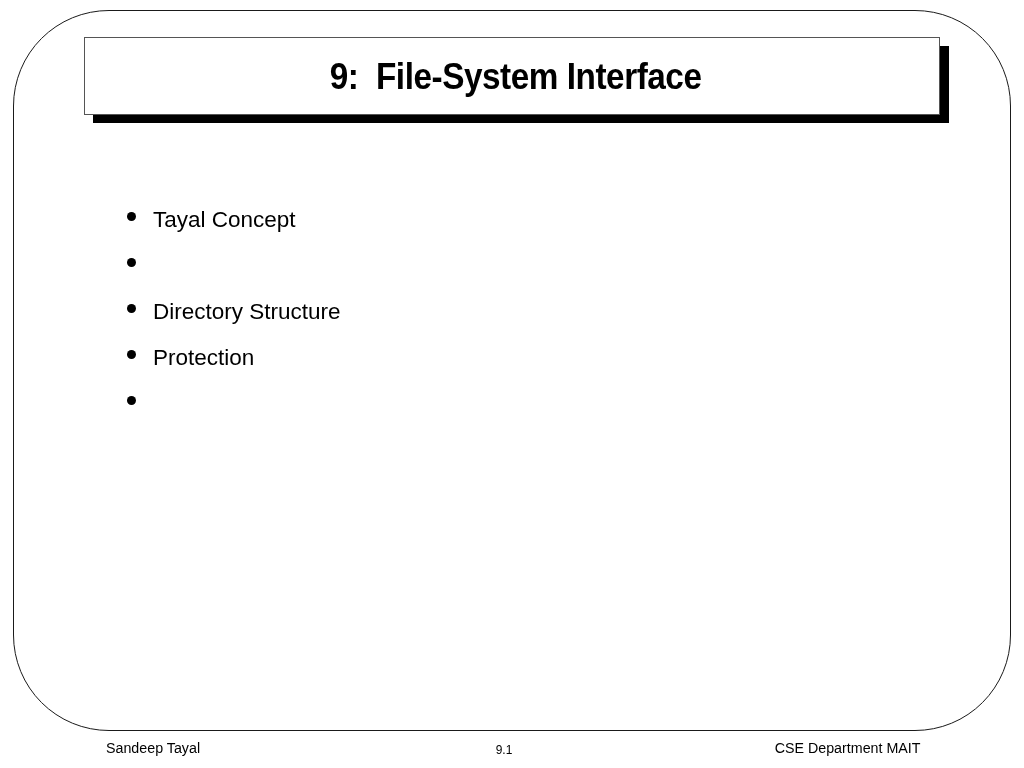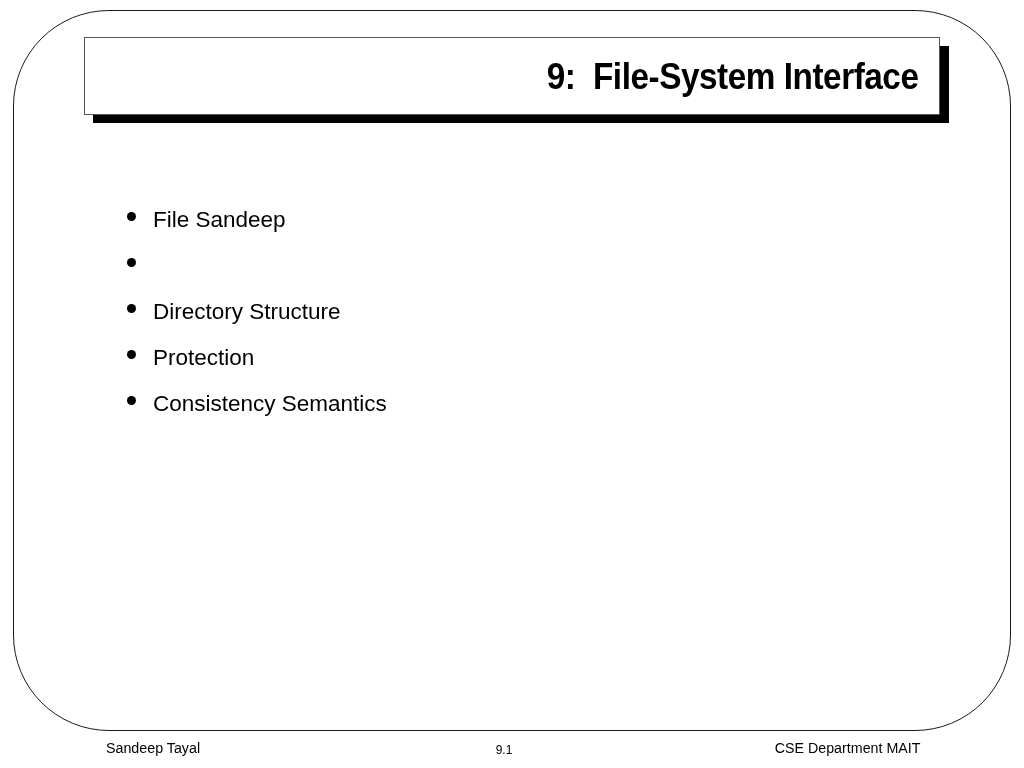--- a/index.html
+++ b/index.html
@@ -38,21 +38,21 @@
       position: absolute;
       left: 84px;
       top: 37px;
       width: 856px;
       height: 78px;
       background: #ffffff;
       border: 1.5px solid #555555;
       box-sizing: border-box;
       display: flex;
       align-items: center;
-      justify-content: flex-end;
+      justify-content: center;
     }
     .title-text {
       font-family: "Liberation Sans", sans-serif;
       font-weight: bold;
       font-size: 37px;
       letter-spacing: -0.5px;
       transform: scaleX(0.9);
       white-space: pre;
       margin-top: 2px;
       margin-left: 8px;
@@ -110,34 +110,33 @@
 <div class="slide-frame"></div>
 
 <div class="title-shadow"></div>
 <div class="title-box">
   <span class="title-text">9:  File-System Interface</span>
 </div>
 
 <ul class="bullet-list">
   <li class="bullet-item">
     <span class="bullet-dot"></span>
-    <span class="bullet-text">File Sandeep</span>
+    <span class="bullet-text">Tayal Concept</span>
   </li>
   <li class="bullet-item">
     <span class="bullet-dot"></span>
   </li>
   <li class="bullet-item">
     <span class="bullet-dot"></span>
     <span class="bullet-text">Directory Structure</span>
   </li>
   <li class="bullet-item">
     <span class="bullet-dot"></span>
     <span class="bullet-text">Protection</span>
   </li>
   <li class="bullet-item">
     <span class="bullet-dot"></span>
-    <span class="bullet-text">Consistency Semantics</span>
   </li>
 </ul>
 
 <div class="footer-item footer-left">Sandeep Tayal</div>
 <div class="footer-item footer-center">9.1</div>
 <div class="footer-item footer-right">CSE Department MAIT</div>
 
 </body></html>

